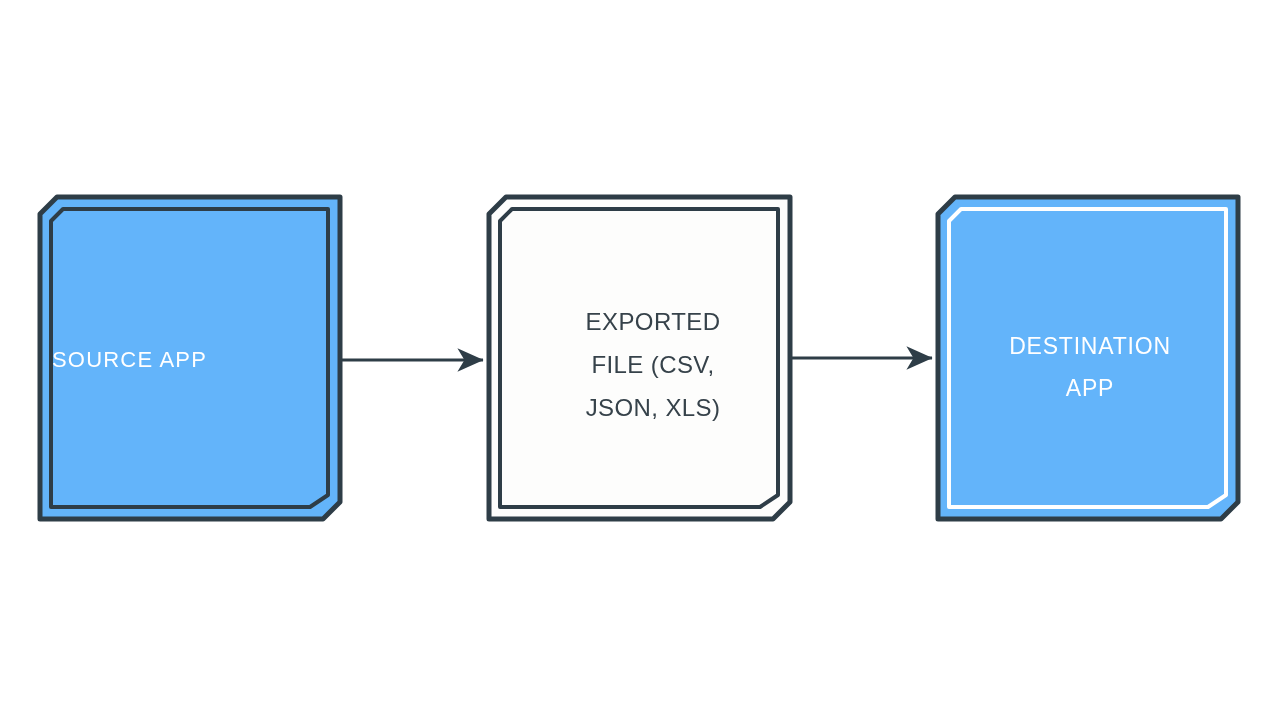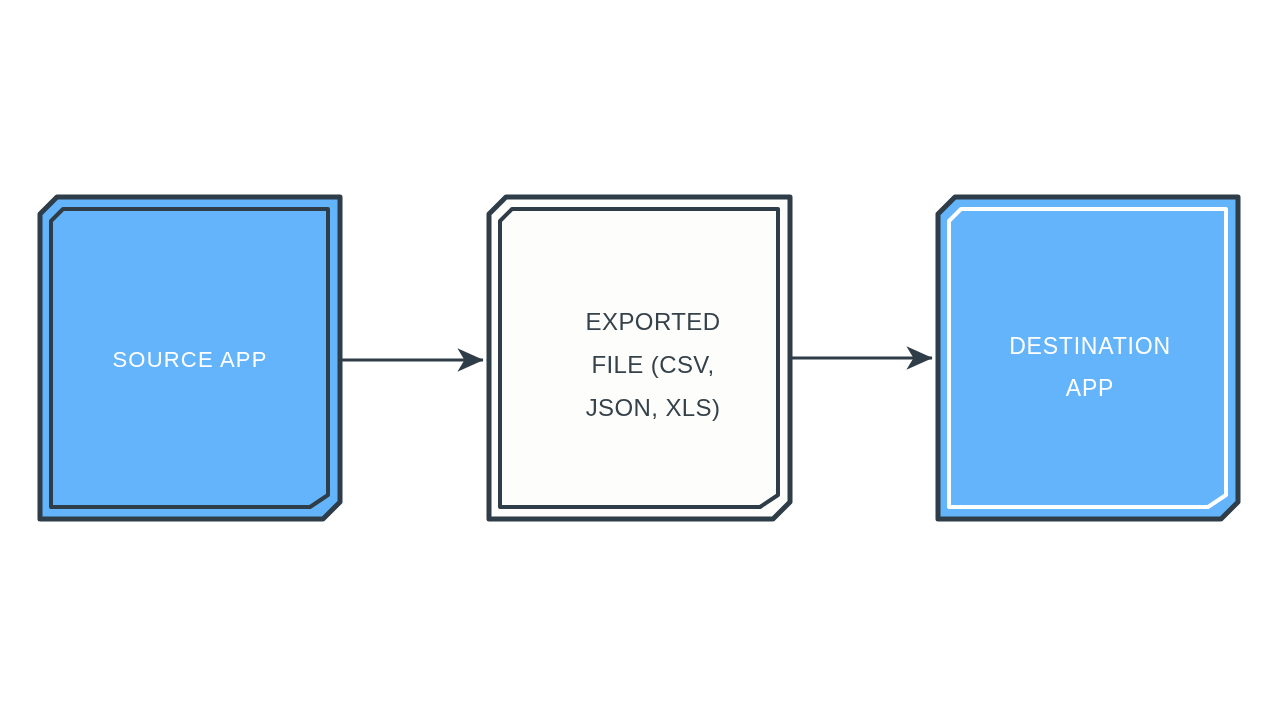--- a/index.html
+++ b/index.html
@@ -24,21 +24,21 @@
   .node-label {
     position: absolute;
     pointer-events: none;
     font-family: "Liberation Sans", sans-serif;
     white-space: pre-line;
   }
   #label-source {
     left: 52px;
     top: 340px;
     width: 276px;
-    text-align: center;
+    text-align: left;
     color: #ffffff;
     font-size: 22px;
     letter-spacing: 1.2px;
     line-height: 40px;
   }
   #label-file {
     left: 553px;
     top: 300px;
     width: 200px;
     text-align: center;

